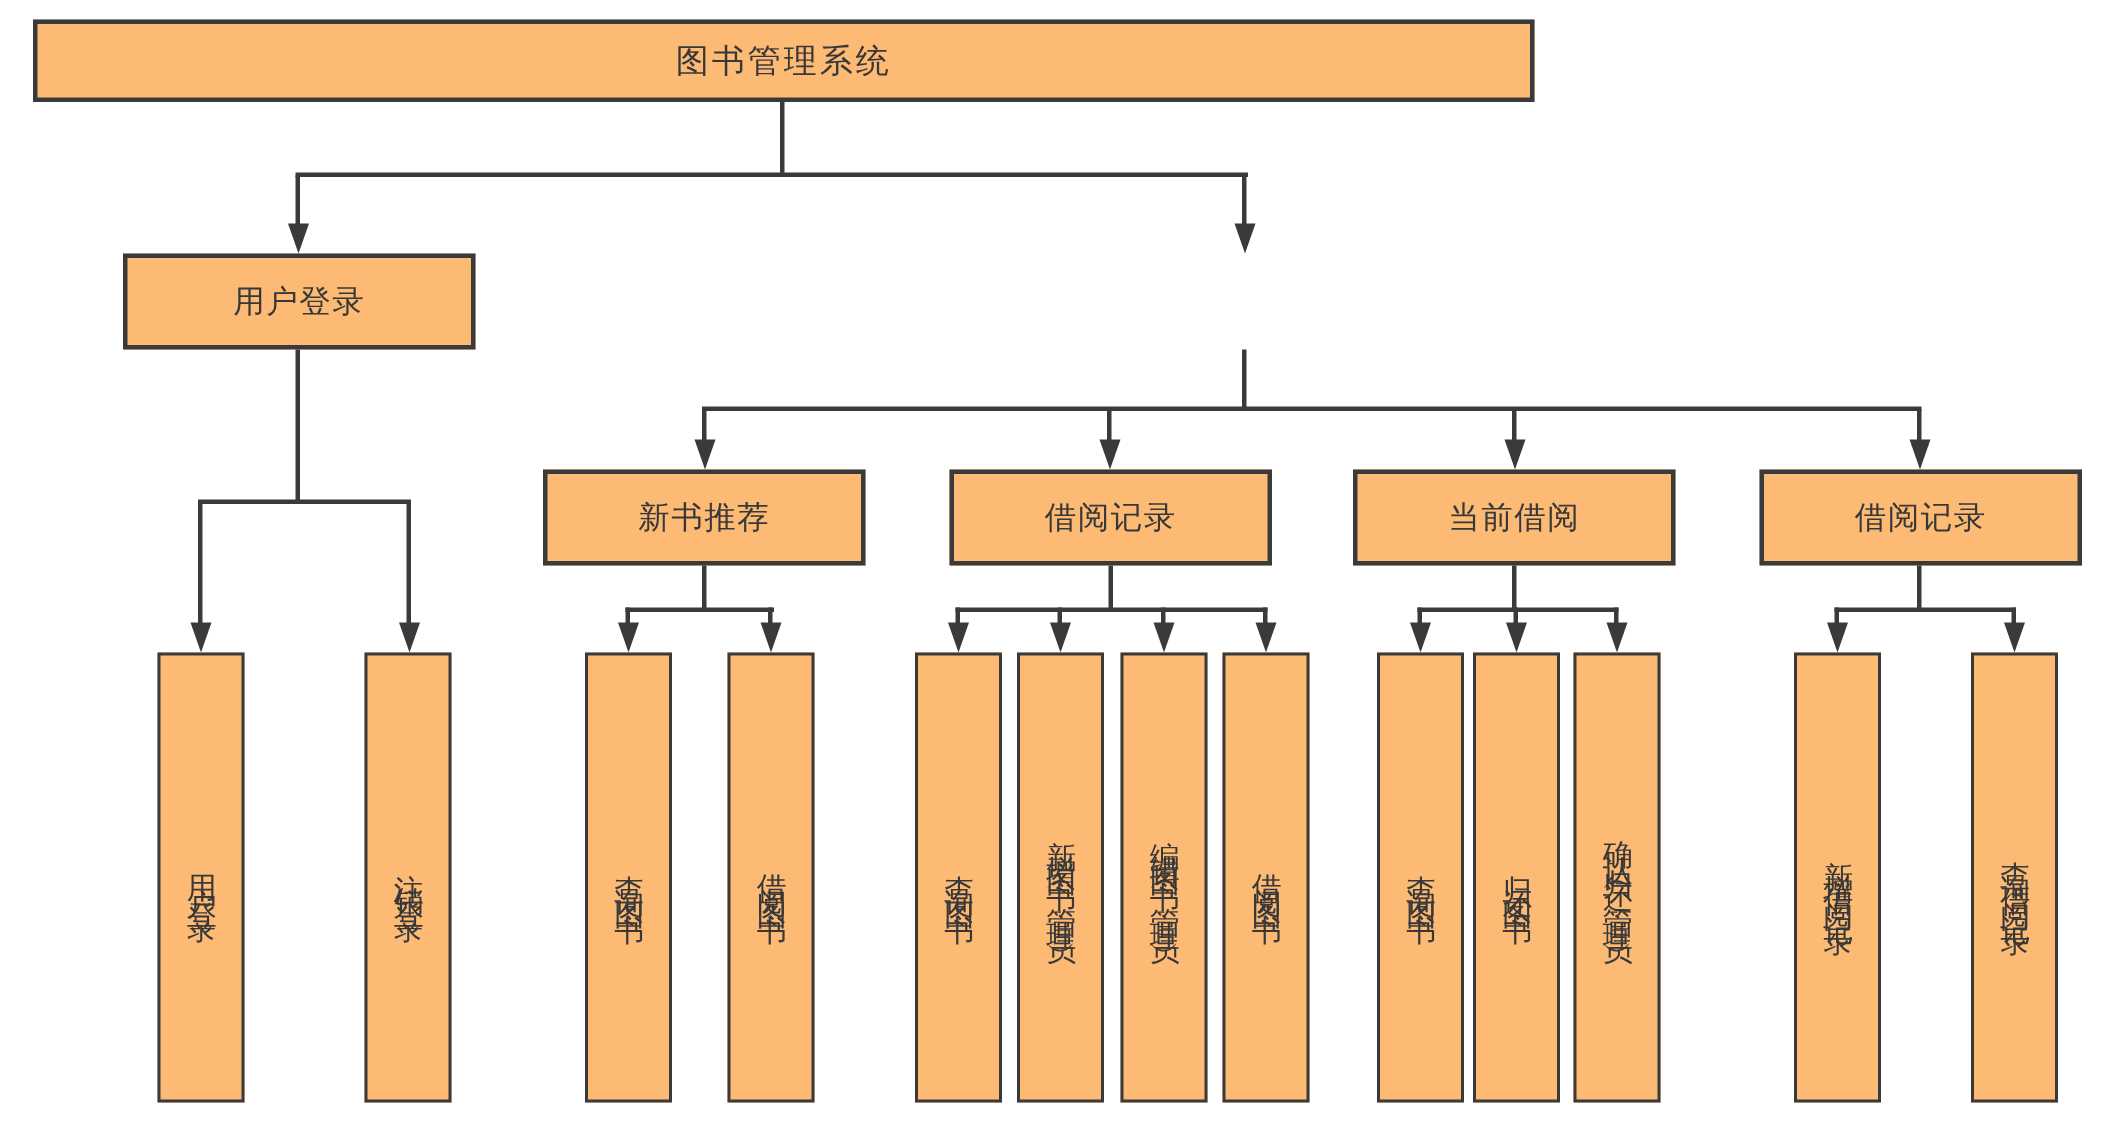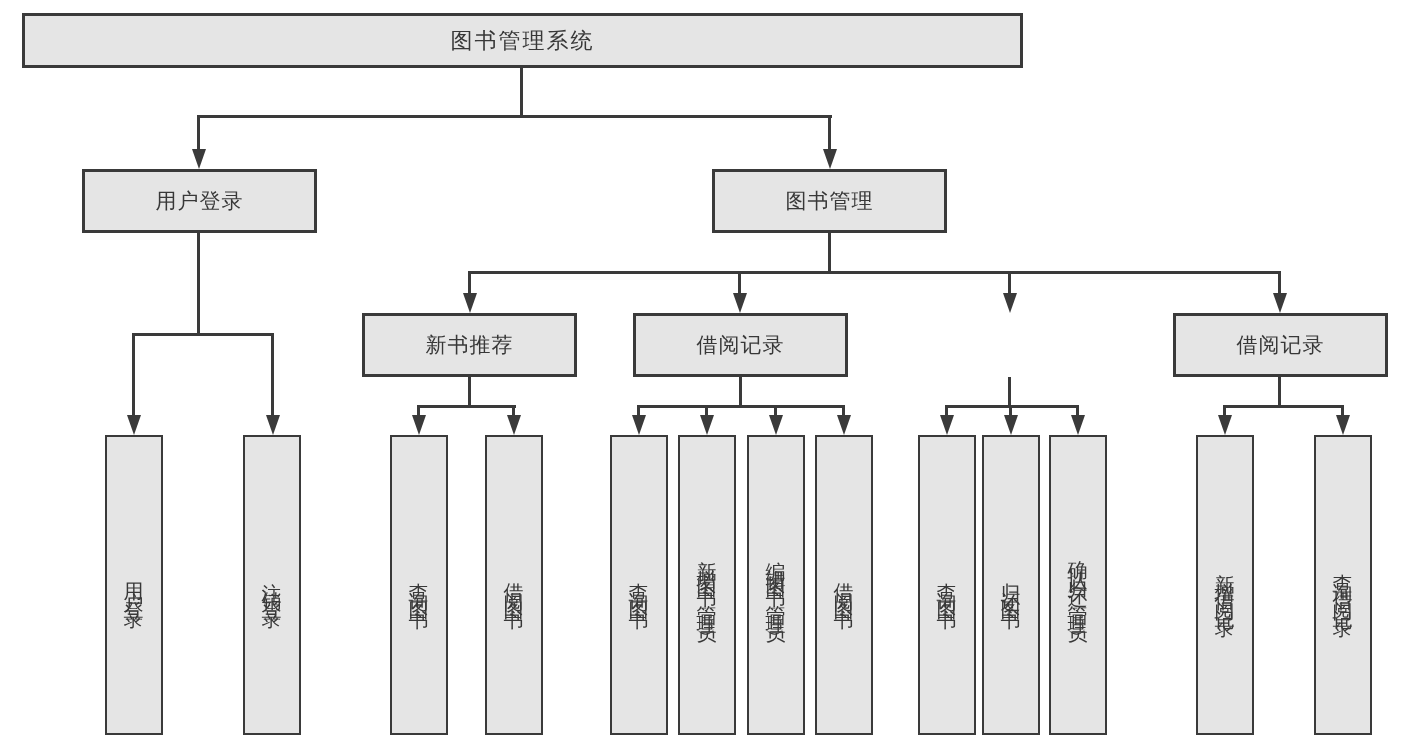--- a/index.html
+++ b/index.html
@@ -12,21 +12,21 @@
   #canvas{
     position:relative;
     width:1405px;height:747px;
     background:#ffffff;
     overflow:hidden;
   }
   .box{
     position:absolute;
     box-sizing:border-box;
     border:3px solid var(--line);
-    background:#e5e5e5;
+    background:#fdba74;
     display:flex;align-items:center;justify-content:center;
     color:var(--text);
   }
   .root-box{font-size:22px;letter-spacing:2px;}
   .l2-box,.l3-box{font-size:21px;letter-spacing:1px;}
   .leaf{
     border-width:2.5px;
   }
   .leaf span{
     writing-mode:vertical-rl;
@@ -62,32 +62,32 @@
 <div id="canvas">
 
   <div class="box root-box" style="left:22px;top:13px;width:1001px;height:55px;">
     <span>图书管理系统</span>
   </div>
 
   <div class="box l2-box" style="left:82px;top:169px;width:235px;height:64px;">
     <span>用户登录</span>
   </div>
 
-  <div class="box l2-box" style="left:712px;top:169px;width:235px;height:64px;">
-    <span>图书管理</span>
-  </div>
 
   <div class="box l3-box" style="left:362px;top:313px;width:215px;height:64px;align-items:center;">
     <span>新书推荐</span>
   </div>
 
   <div class="box l3-box" style="left:633px;top:313px;width:215px;height:64px;">
     <span>借阅记录</span>
   </div>
 
+  <div class="box l3-box" style="left:902px;top:313px;width:215px;height:64px;">
+    <span>当前借阅</span>
+  </div>
 
   <div class="box l3-box" style="left:1173px;top:313px;width:215px;height:64px;">
     <span>借阅记录</span>
   </div>
 
   <div class="box leaf" style="left:105px;top:435px;width:58px;height:300px;">
     <span>用户登录</span>
   </div>
   <div class="box leaf" style="left:243px;top:435px;width:58px;height:300px;">
     <span>注销登录</span>

